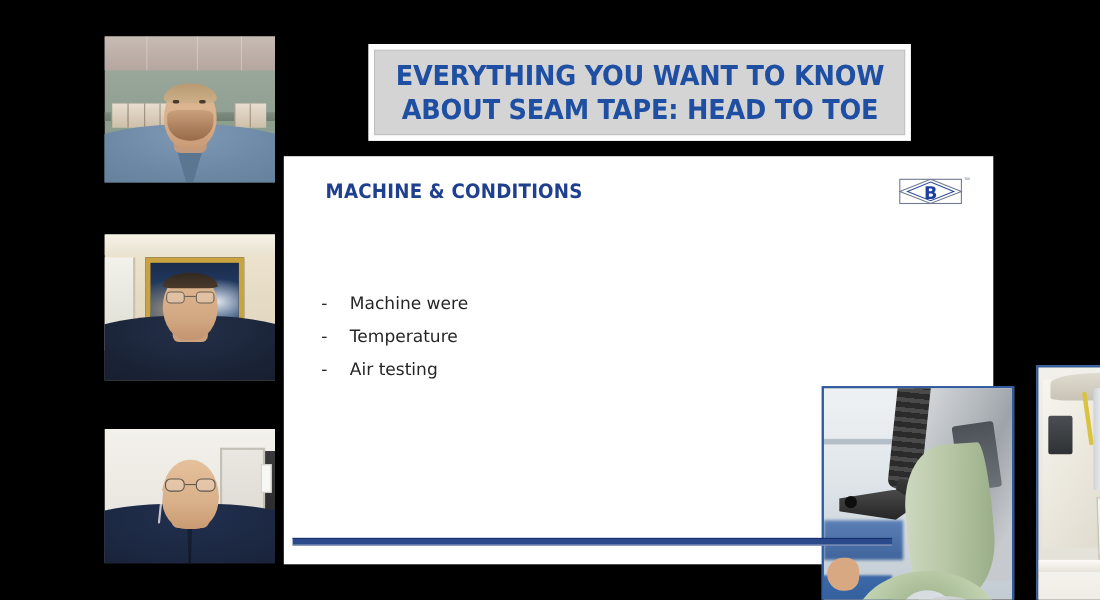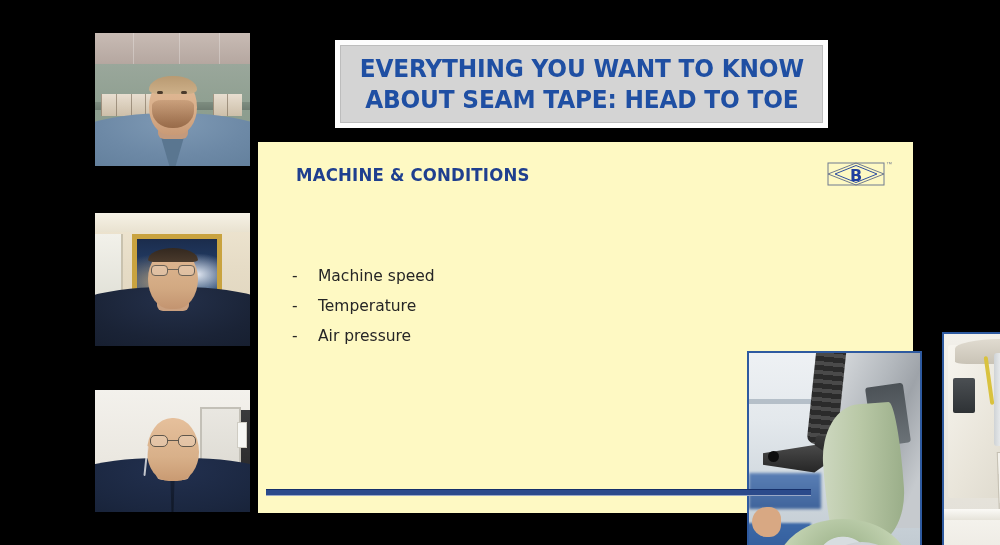--- a/index.html
+++ b/index.html
@@ -242,22 +242,21 @@
     text-align: center;
     transform: scaleX(0.93);
     white-space: pre-line;
   }
 
   
   #slide {
     position:absolute;
     left: 258px; top: 142px;
     width: 645px; height: 371px;
-    background: #fef9c3;
-    padding-left: 10px;
+    background: #ffffff;
   }
   #slide-heading {
     position:absolute;
     left: 38px; top: 22px;
     color: #1f3f8f;
     font-family: "DejaVu Sans", sans-serif;
     font-weight: 700;
     font-size: 18px;
     letter-spacing: 0.2px;
     transform: scaleX(0.92);
@@ -575,26 +574,26 @@
 
     </div>
 
     <div id="slide-rule"></div>
   </div>
 
   <div id="slide-body">
     <ul>
       <li>
         <span class="dash">-</span>
-        <span>Machine speed</span>
+        <span>Machine were</span>
       </li>
       <li>
         <span class="dash">-</span>
         <span>Temperature</span>
       </li>
       <li>
         <span class="dash">-</span>
-        <span>Air pressure</span>
+        <span>Air testing</span>
       </li>
     </ul>
   </div>
 
 </div>
 
 </body></html>

